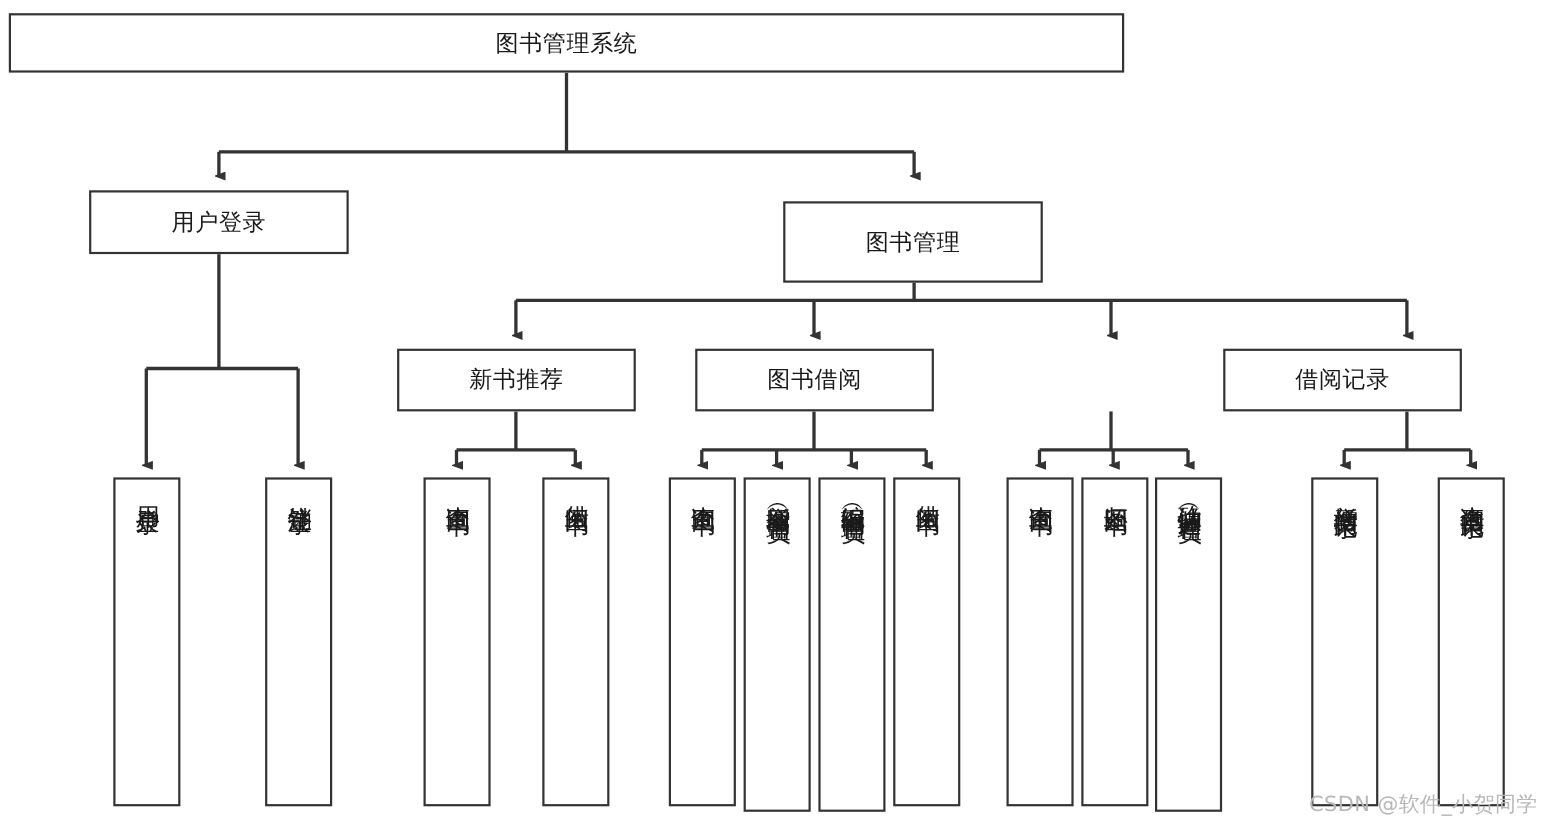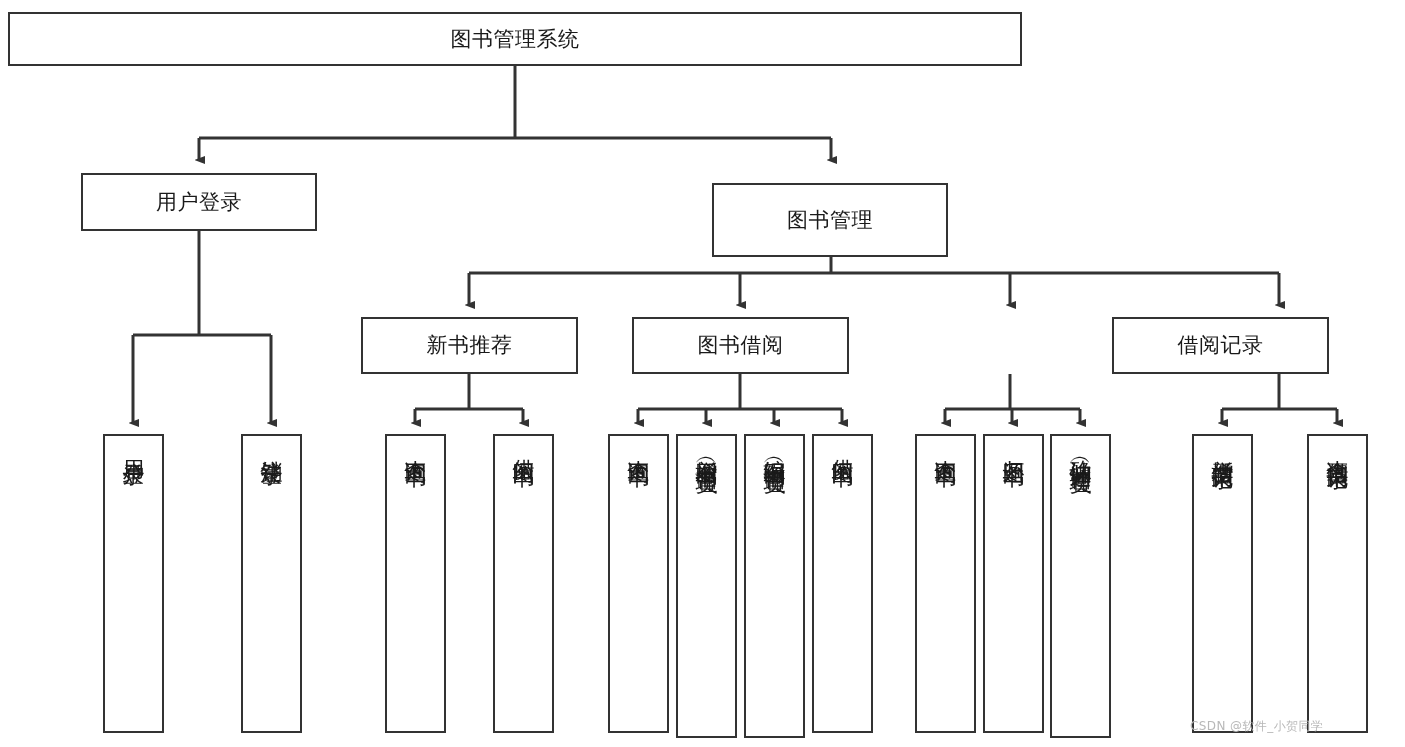--- a/index.html
+++ b/index.html
@@ -56,21 +56,21 @@
     writing-mode: vertical-rl;
     text-orientation: upright;
     font-size: 22px;
     line-height: 1.0;
     letter-spacing: 2px;
     white-space: nowrap;
   }
   .watermark {
     position: absolute;
     color: #b8b8b8;
-    font-size: 12px;
+    font-size: 19px;
     letter-spacing: 0.4px;
     z-index: 5;
     white-space: nowrap;
   }
 </style>
 </head>
 <body>
 
 <div id="stage">
 

